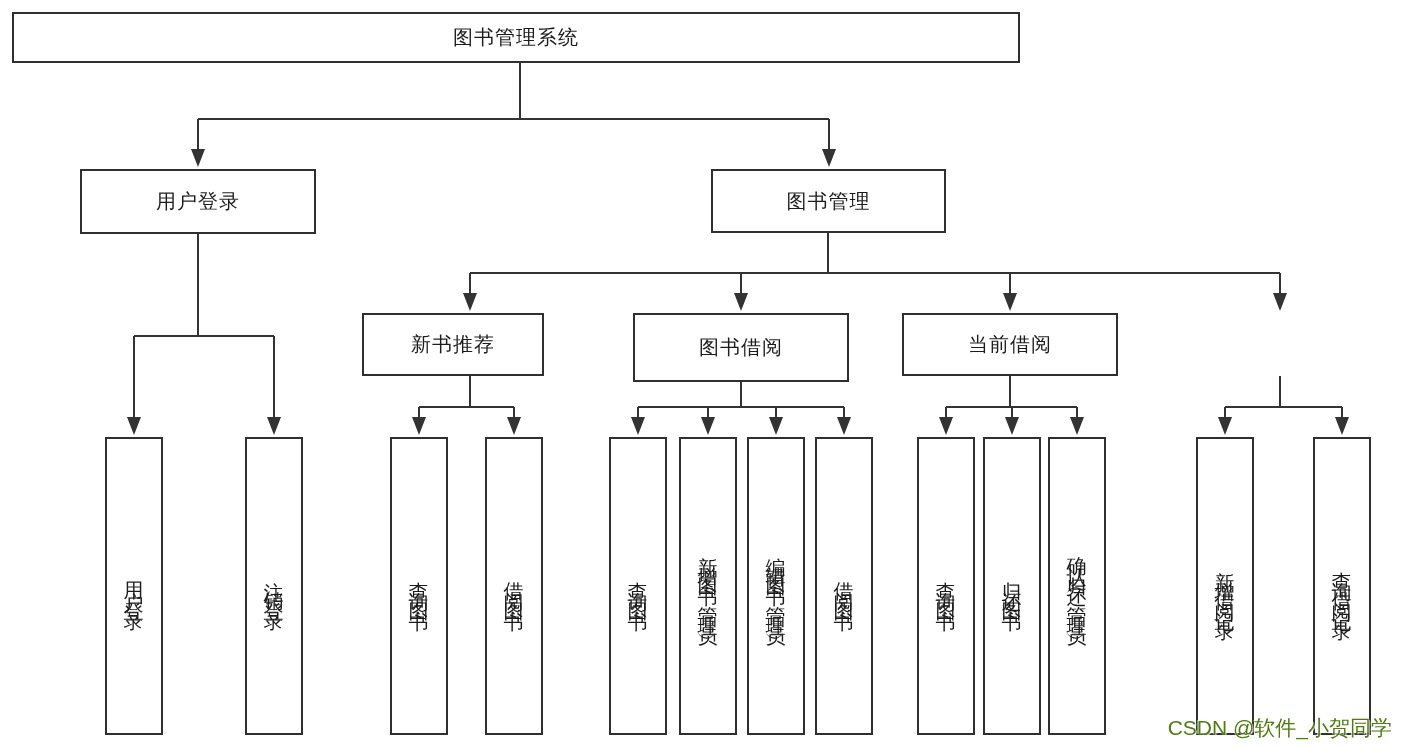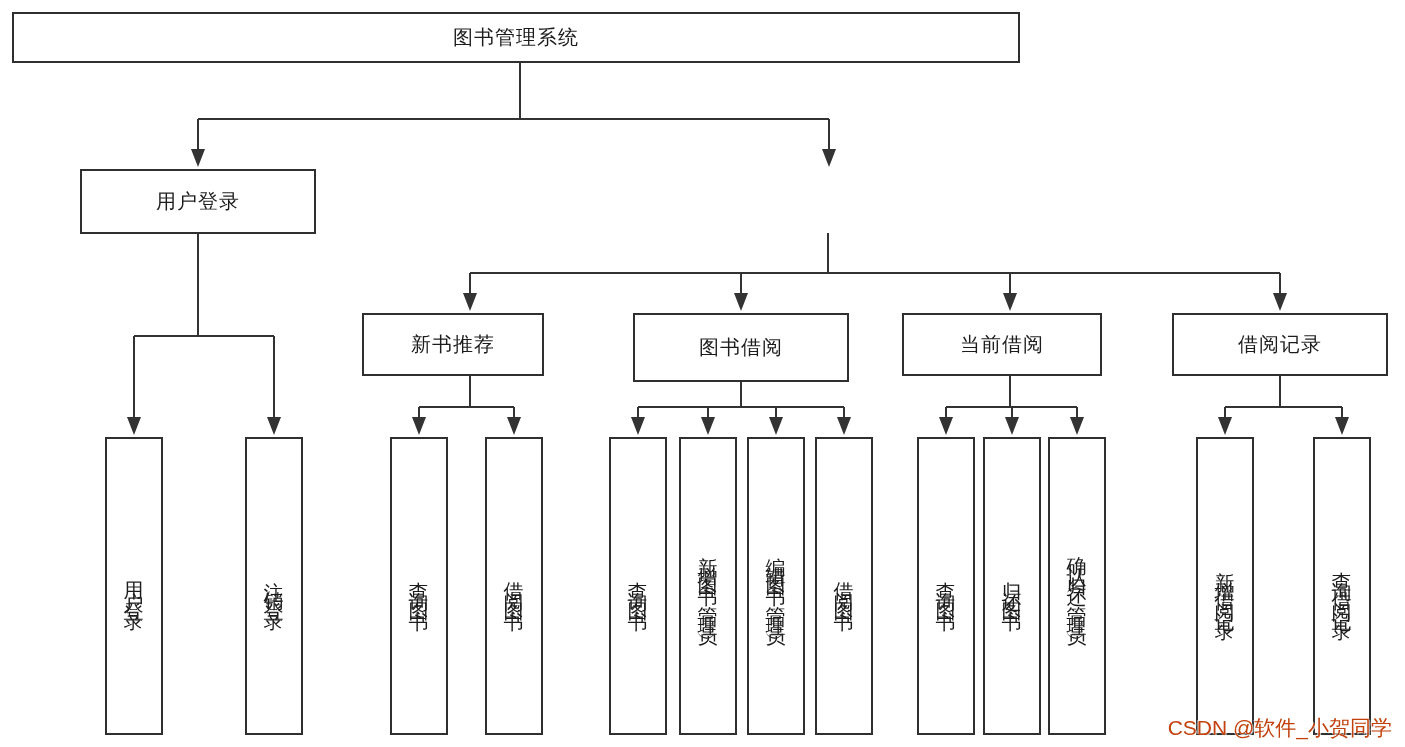--- a/index.html
+++ b/index.html
@@ -34,21 +34,21 @@
     font-size: 20px;
     letter-spacing: 10px;
     color: #1c1c1c;
     line-height: 1;
   }
   .watermark {
     position: absolute;
     right: 13px;
     bottom: 5px;
     font-size: 21px;
-    color: #c2410c;
+    color: #4d7c0f;
     text-shadow: 1px 1px 1px rgba(255,255,255,0.85), -1px -1px 1px rgba(255,255,255,0.85);
     white-space: nowrap;
   }
 </style>
 </head>
 <body>
 
 <div class="stage">
 
   <svg class="wires" width="1405" height="747" viewBox="0 0 1405 747">
@@ -100,32 +100,32 @@
     </g>
   </svg>
 
   <div class="box" style="left:12px; top:12px; width:1008px; height:51px;">
     <span class="hlabel">图书管理系统</span>
   </div>
 
   <div class="box" style="left:80px; top:169px; width:236px; height:65px;">
     <span class="hlabel">用户登录</span>
   </div>
+  <div class="box" style="left:711px; top:169px; width:235px; height:64px;">
+    <span class="hlabel">图书管理</span>
+  </div>
 
   <div class="box" style="left:362px; top:313px; width:182px; height:63px;">
     <span class="hlabel">新书推荐</span>
   </div>
   <div class="box" style="left:633px; top:313px; width:216px; height:69px;">
     <span class="hlabel">图书借阅</span>
   </div>
-  <div class="box" style="left:902px; top:313px; width:200px; height:63px;">
+  <div class="box" style="left:902px; top:313px; width:216px; height:63px;">
     <span class="hlabel">当前借阅</span>
-  </div>
-  <div class="box" style="left:1172px; top:313px; width:216px; height:63px;">
-    <span class="hlabel">借阅记录</span>
   </div>
 
   <div class="box leaf" style="left:105px; top:437px; width:58px; height:298px;">
     <span class="vlabel">用户登录</span>
   </div>
   <div class="box leaf" style="left:245px; top:437px; width:58px; height:298px;">
     <span class="vlabel">注销登录</span>
   </div>
 
   <div class="box leaf" style="left:390px; top:437px; width:58px; height:298px;">

